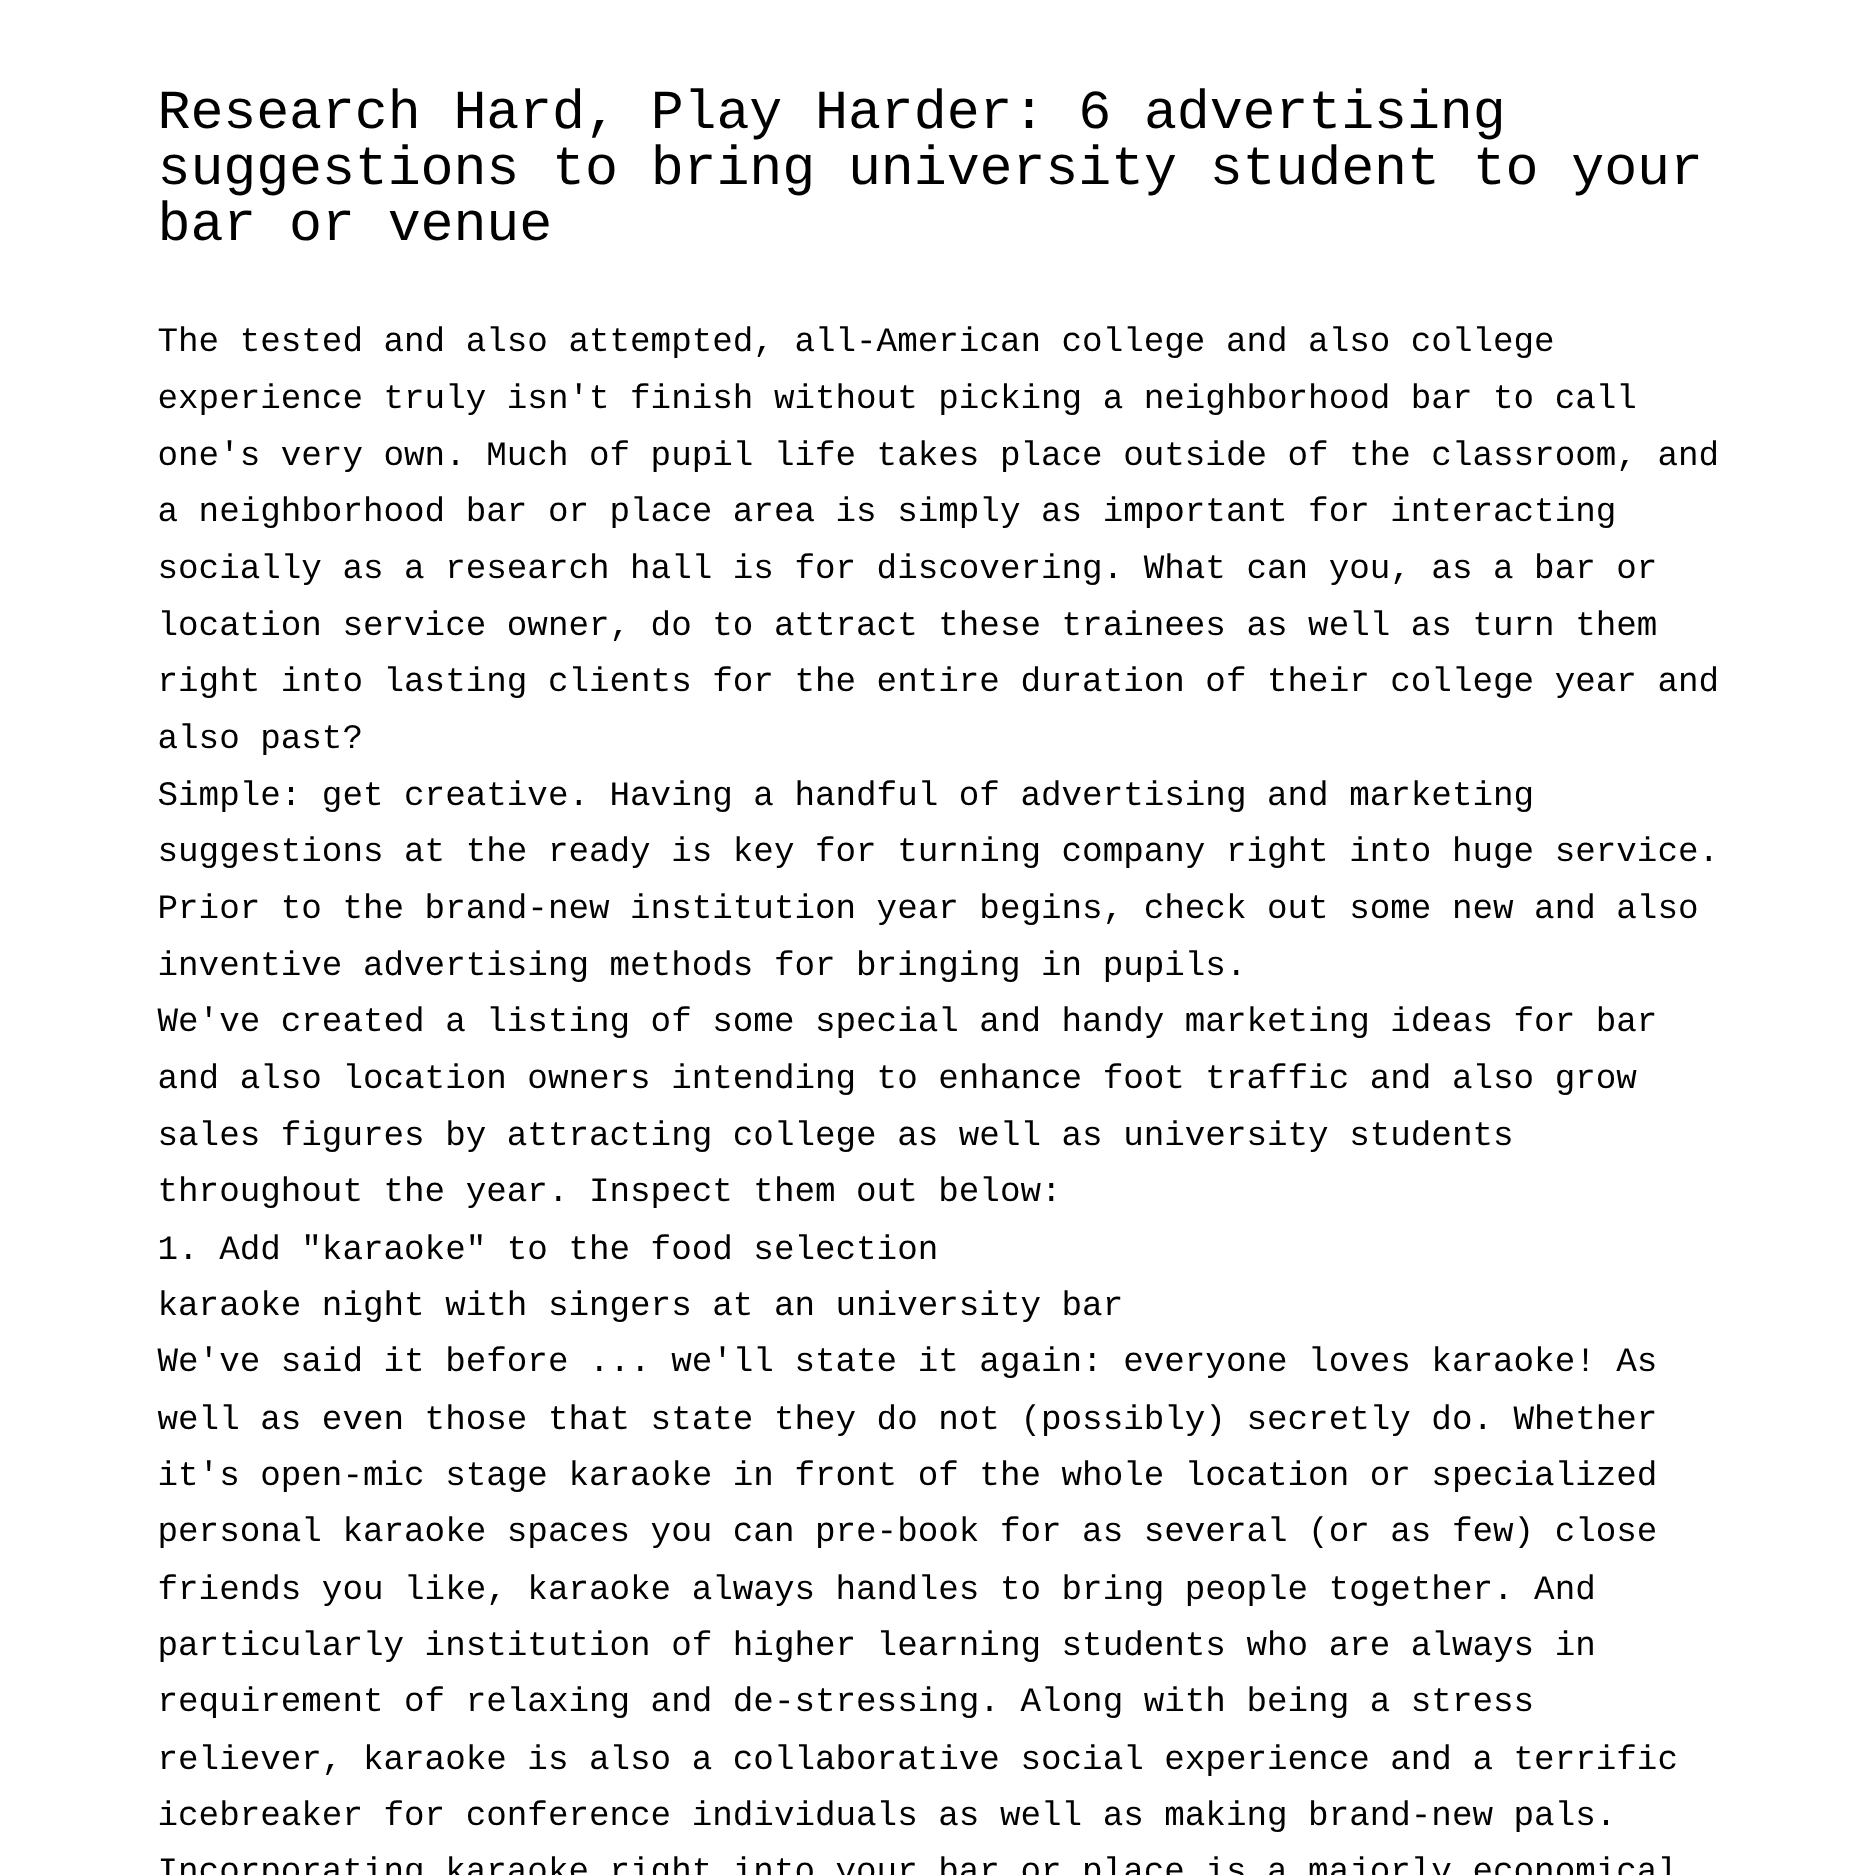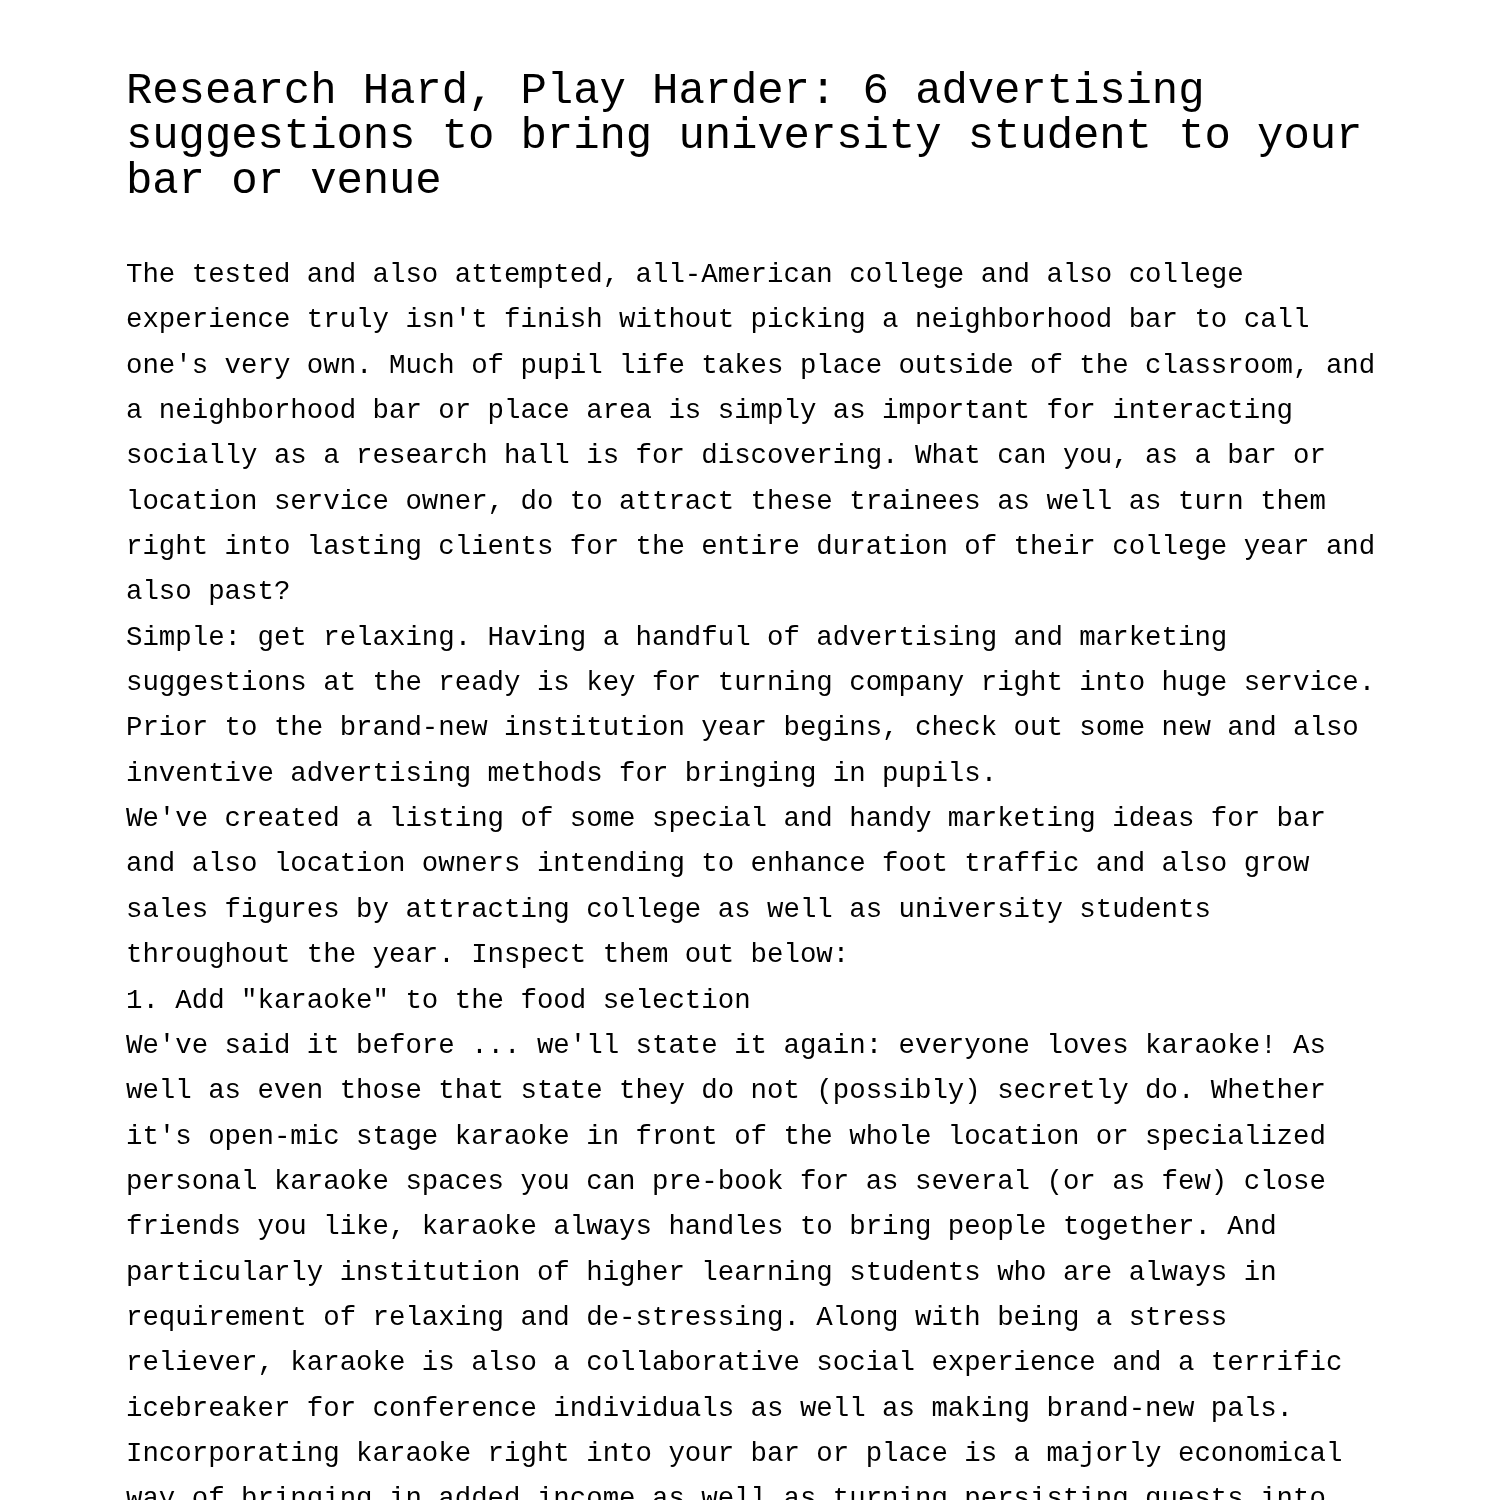--- a/index.html
+++ b/index.html
@@ -40,19 +40,20 @@
       padding: 0;
     }
   </style>
 </head>
 <body>
 
 <div class="page">
   <h1 class="title">Research Hard, Play Harder: 6 advertising suggestions to bring university student to your bar or venue</h1>
   <div class="body">
     <p>The tested and also attempted, all-American college and also college experience truly isn't finish without picking a neighborhood bar to call one's very own. Much of pupil life takes place outside of the classroom, and a neighborhood bar or place area is simply as important for interacting socially as a research hall is for discovering. What can you, as a bar or location service owner, do to attract these trainees as well as turn them right into lasting clients for the entire duration of their college year and also past?</p>
-    <p>Simple: get relaxing. Having a handful of advertising and marketing suggestions at the ready is key for turning company right into huge service. Prior to the brand-new institution year begins, check out some new and also inventive advertising methods for bringing in pupils.</p>
+    <p>Simple: get creative. Having a handful of advertising and marketing suggestions at the ready is key for turning company right into huge service. Prior to the brand-new institution year begins, check out some new and also inventive advertising methods for bringing in pupils.</p>
     <p>We've created a listing of some special and handy marketing ideas for bar and also location owners intending to enhance foot traffic and also grow sales figures by attracting college as well as university students throughout the year. Inspect them out below:</p>
     <p>1. Add "karaoke" to the food selection</p>
+    <p>karaoke night with singers at an university bar</p>
     <p>We've said it before ... we'll state it again: everyone loves karaoke! As well as even those that state they do not (possibly) secretly do. Whether it's open-mic stage karaoke in front of the whole location or specialized personal karaoke spaces you can pre-book for as several (or as few) close friends you like, karaoke always handles to bring people together. And particularly institution of higher learning students who are always in requirement of relaxing and de-stressing. Along with being a stress reliever, karaoke is also a collaborative social experience and a terrific icebreaker for conference individuals as well as making brand-new pals.</p>
     <p>Incorporating karaoke right into your bar or place is a majorly economical way of bringing in added income as well as turning persisting guests into dedicated guests. Once you've obtained the tools set up, karaoke evening at your bar or location can be held continually throughout the week, hence urging guests to visit more frequently, or every so frequently in order to create enjoyment.</p>
   </div>
 </div>
 
 </body></html>

